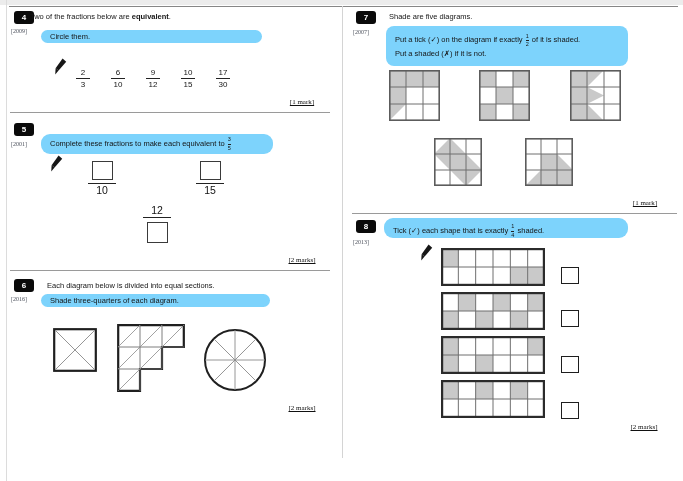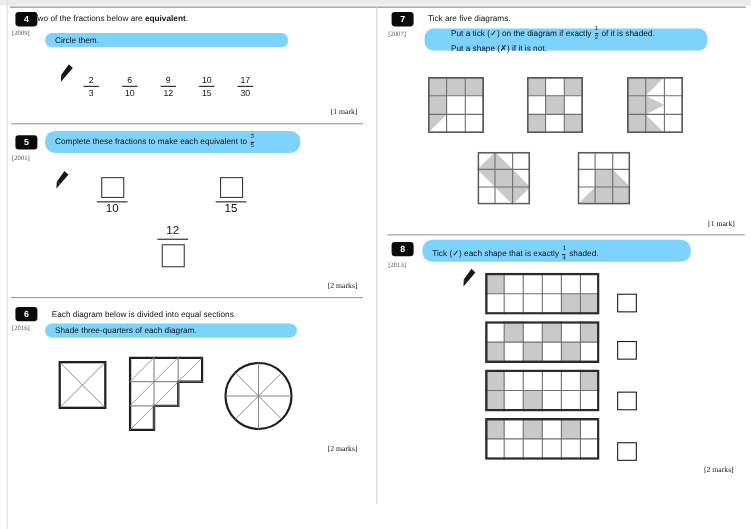--- a/index.html
+++ b/index.html
@@ -7,21 +7,21 @@
           font-family:"Liberation Sans",sans-serif;color:#151515;}
   .abs{position:absolute;}
   .hline{height:1px;background:#9a9a9a;}
   .vline{width:1px;background:#d4d4d4;}
   .badge{width:20px;height:13px;background:#0a0a0a;border-radius:3px;color:#fff;
          font-size:8px;font-weight:bold;text-align:center;line-height:13px;}
   .tag{font-family:"Liberation Serif",serif;font-size:6px;color:#4a4f5a;}
   .qtext{font-size:7.5px;line-height:9px;}
   .pill{background:#7dd3fc;border-radius:7px;font-size:7.5px;display:flex;align-items:center;}
   .pill .pad{padding-left:9px;}
-  .mark{font-family:"Liberation Serif",serif;font-size:7px;color:#111;text-align:right;width:46px;}
+  .mark{font-family:"Liberation Serif",serif;font-size:7px;color:#111;text-align:center;width:46px;text-decoration:underline;}
   .bfrac{display:inline-block;min-width:14px;text-align:center;font-size:8px;line-height:9px;}
   .bfrac .bn{display:block;padding-bottom:1px;}
   .bfrac .bd{display:block;border-top:1px solid #222;padding-top:1px;}
   .fraclist{display:flex;gap:21px;}
   .sfrac{display:inline-block;vertical-align:middle;text-align:center;font-size:5.5px;line-height:1;margin:0 1px;}
   .sfrac .n{display:block;padding-bottom:1px;}
   .sfrac .d{display:block;border-top:0.8px solid #222;padding-top:1px;}
   .fitem{width:28px;text-align:center;}
   .abox{width:19px;height:17px;border:1.2px solid #3a3a3a;margin:0 auto;background:#fff;}
   .fline{border-top:1px solid #222;margin-top:3px;}
@@ -75,21 +75,21 @@
       </span>
     <span class="bfrac">
         <span class="bn">17</span>
         <span class="bd">30</span>
       </span>
   </div>
   <div class="abs mark" style="left:279px;top:98px;">[1 mark]</div>
 
   <div class="abs badge" style="left:14px;top:123px;"><span>5</span></div>
   <div class="abs tag" style="left:11px;top:141px;">[2001]</div>
-  <div class="abs pill" style="left:41px;top:119px;width:232px;height:20px;border-radius:9px;">
+  <div class="abs pill" style="left:41px;top:134px;width:232px;height:20px;border-radius:9px;">
     <span class="pad"><span>Complete these fractions to make each equivalent to </span><span class="sfrac"><span class="n">3</span><span class="d">5</span></span></span>
   </div>
   <div class="abs" style="left:51px;top:155px;">
     <svg width="12" height="17" viewBox="0 0 12 17">
         <polygon points="7.6,0.4 11.2,3.8 3.6,12.6 0.6,10.2" fill="#161616"></polygon>
         <polygon points="0.6,10.2 3.6,12.6 0.2,16.6" fill="#161616"></polygon>
       </svg>
   </div>
   <div class="abs fitem" style="left:88px;top:161px;">
     <div class="abox"></div>
@@ -141,27 +141,27 @@
       <circle cx="32" cy="32" r="30" fill="#fff" stroke="#1f1f1f" stroke-width="2"></circle>
       <line x1="2" y1="32" x2="62" y2="32" stroke="#8a8a8a" stroke-width="0.9"></line>
       <line x1="32" y1="2" x2="32" y2="62" stroke="#8a8a8a" stroke-width="0.9"></line>
       <line x1="10.8" y1="10.8" x2="53.2" y2="53.2" stroke="#8a8a8a" stroke-width="0.9"></line>
       <line x1="10.8" y1="53.2" x2="53.2" y2="10.8" stroke="#8a8a8a" stroke-width="0.9"></line>
     </svg>
   </div>
   <div class="abs mark" style="left:279px;top:404px;">[2 marks]</div>
 
   <div class="abs badge" style="left:356px;top:11px;"><span>7</span></div>
-  <div class="abs qtext" style="left:389px;top:12px;">Tick are five diagrams.</div>
+  <div class="abs qtext" style="left:389px;top:12px;">Shade are five diagrams.</div>
   <div class="abs tag" style="left:353px;top:29px;">[2007]</div>
-  <div class="abs pill" style="left:386px;top:26px;width:242px;height:20px;border-radius:8px;align-items:flex-start;flex-direction:column;justify-content:center;padding-left:15px;">
+  <div class="abs pill" style="left:386px;top:26px;width:242px;height:40px;border-radius:8px;align-items:flex-start;flex-direction:column;justify-content:center;">
     <div class="pad" style="line-height:13px;">
       <span>Put a tick (✓) on the diagram if exactly </span><span class="sfrac"><span class="n">1</span><span class="d">2</span></span><span> of it is shaded.</span>
     </div>
-    <div class="pad" style="line-height:11px;">Put a shape (✗) if it is not.</div>
+    <div class="pad" style="line-height:11px;">Put a shaded (✗) if it is not.</div>
   </div>
   <div class="abs gridhost" style="left:389px;top:70px;">
       <svg width="51" height="51">
         <rect x="0" y="0" width="51" height="51" fill="#fff"></rect>
         <rect x="0" y="0" width="17" height="17" fill="#c9c9c9"></rect>
         <rect x="17" y="0" width="17" height="17" fill="#c9c9c9"></rect>
         <rect x="34" y="0" width="17" height="17" fill="#c9c9c9"></rect>
         <rect x="0" y="17" width="17" height="17" fill="#c9c9c9"></rect>
         <polygon points="0,34 17,34 0,51" fill="#c9c9c9"></polygon>
         <line x1="17" y1="0" x2="17" y2="51" stroke="#6f6f6f" stroke-width="1"></line>

